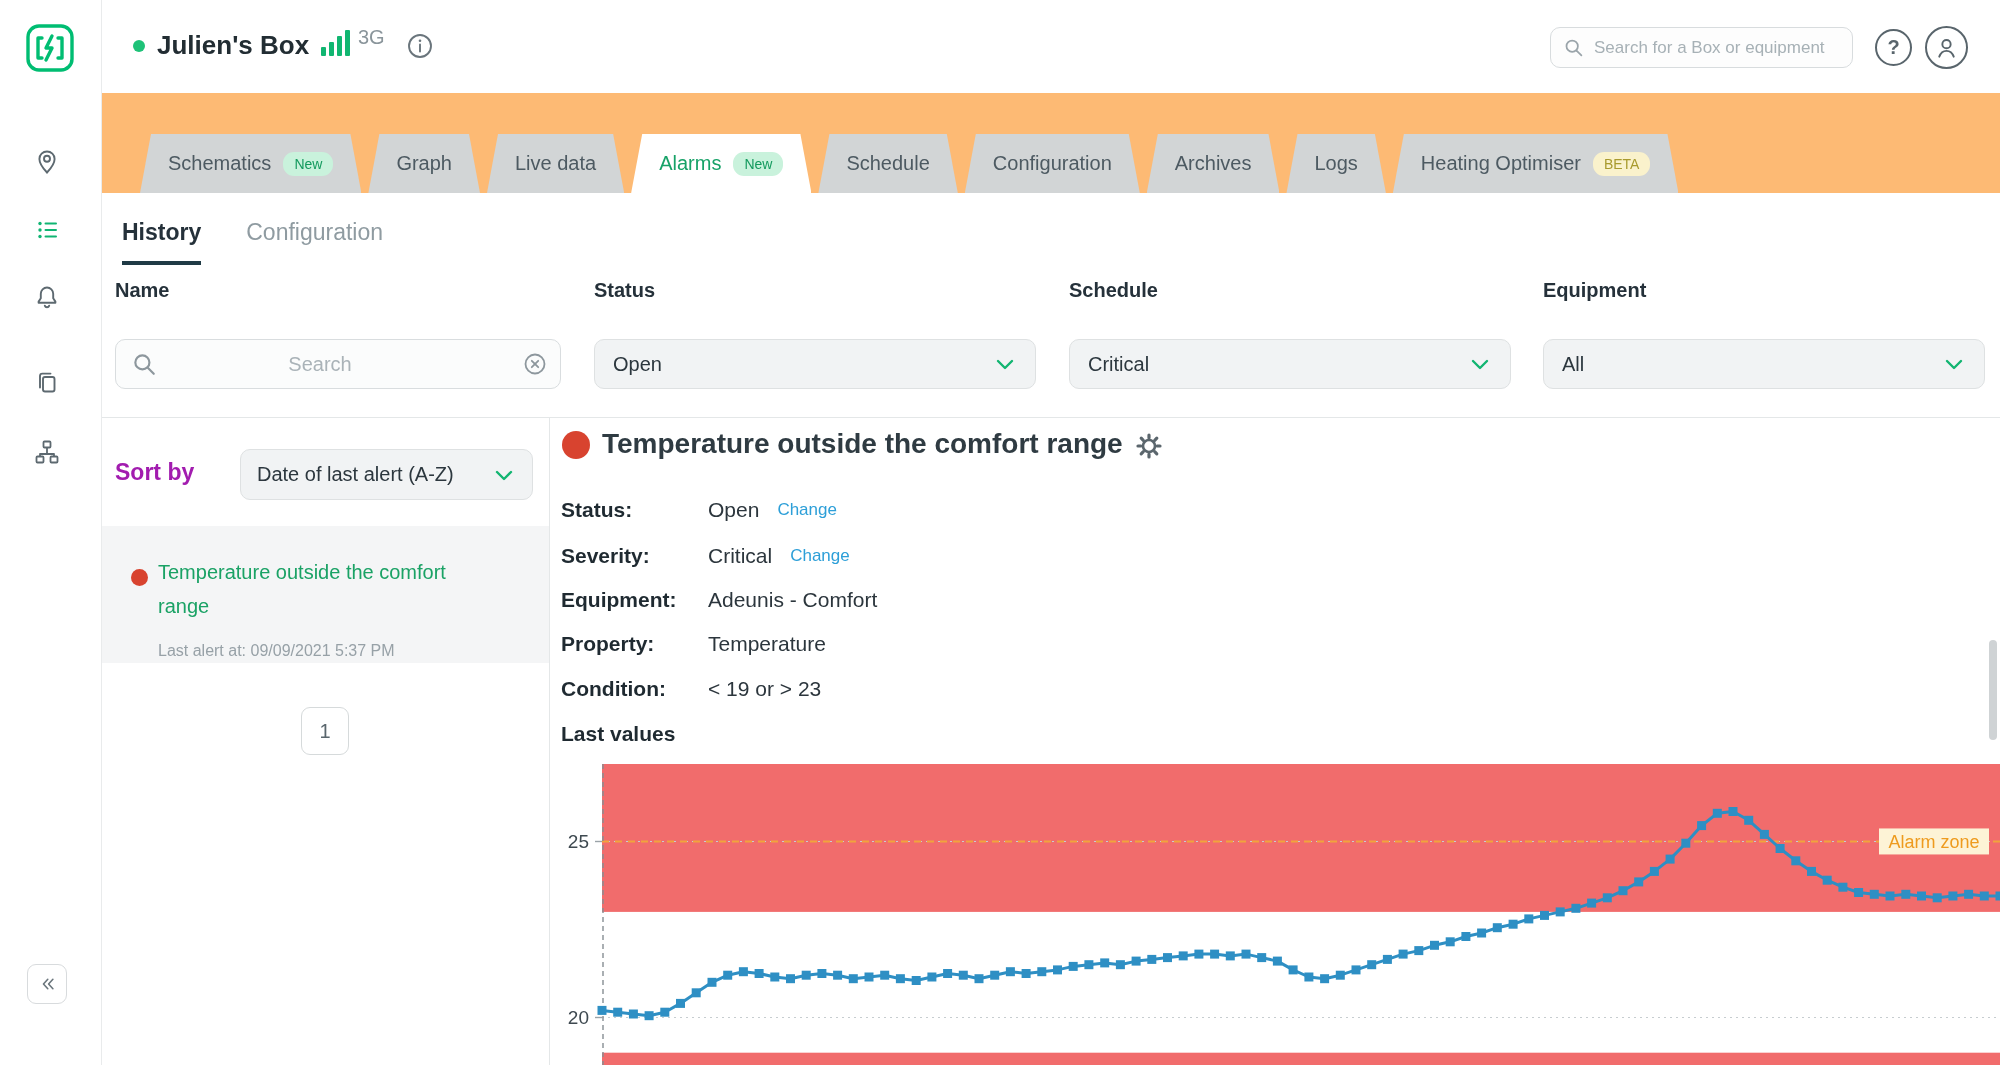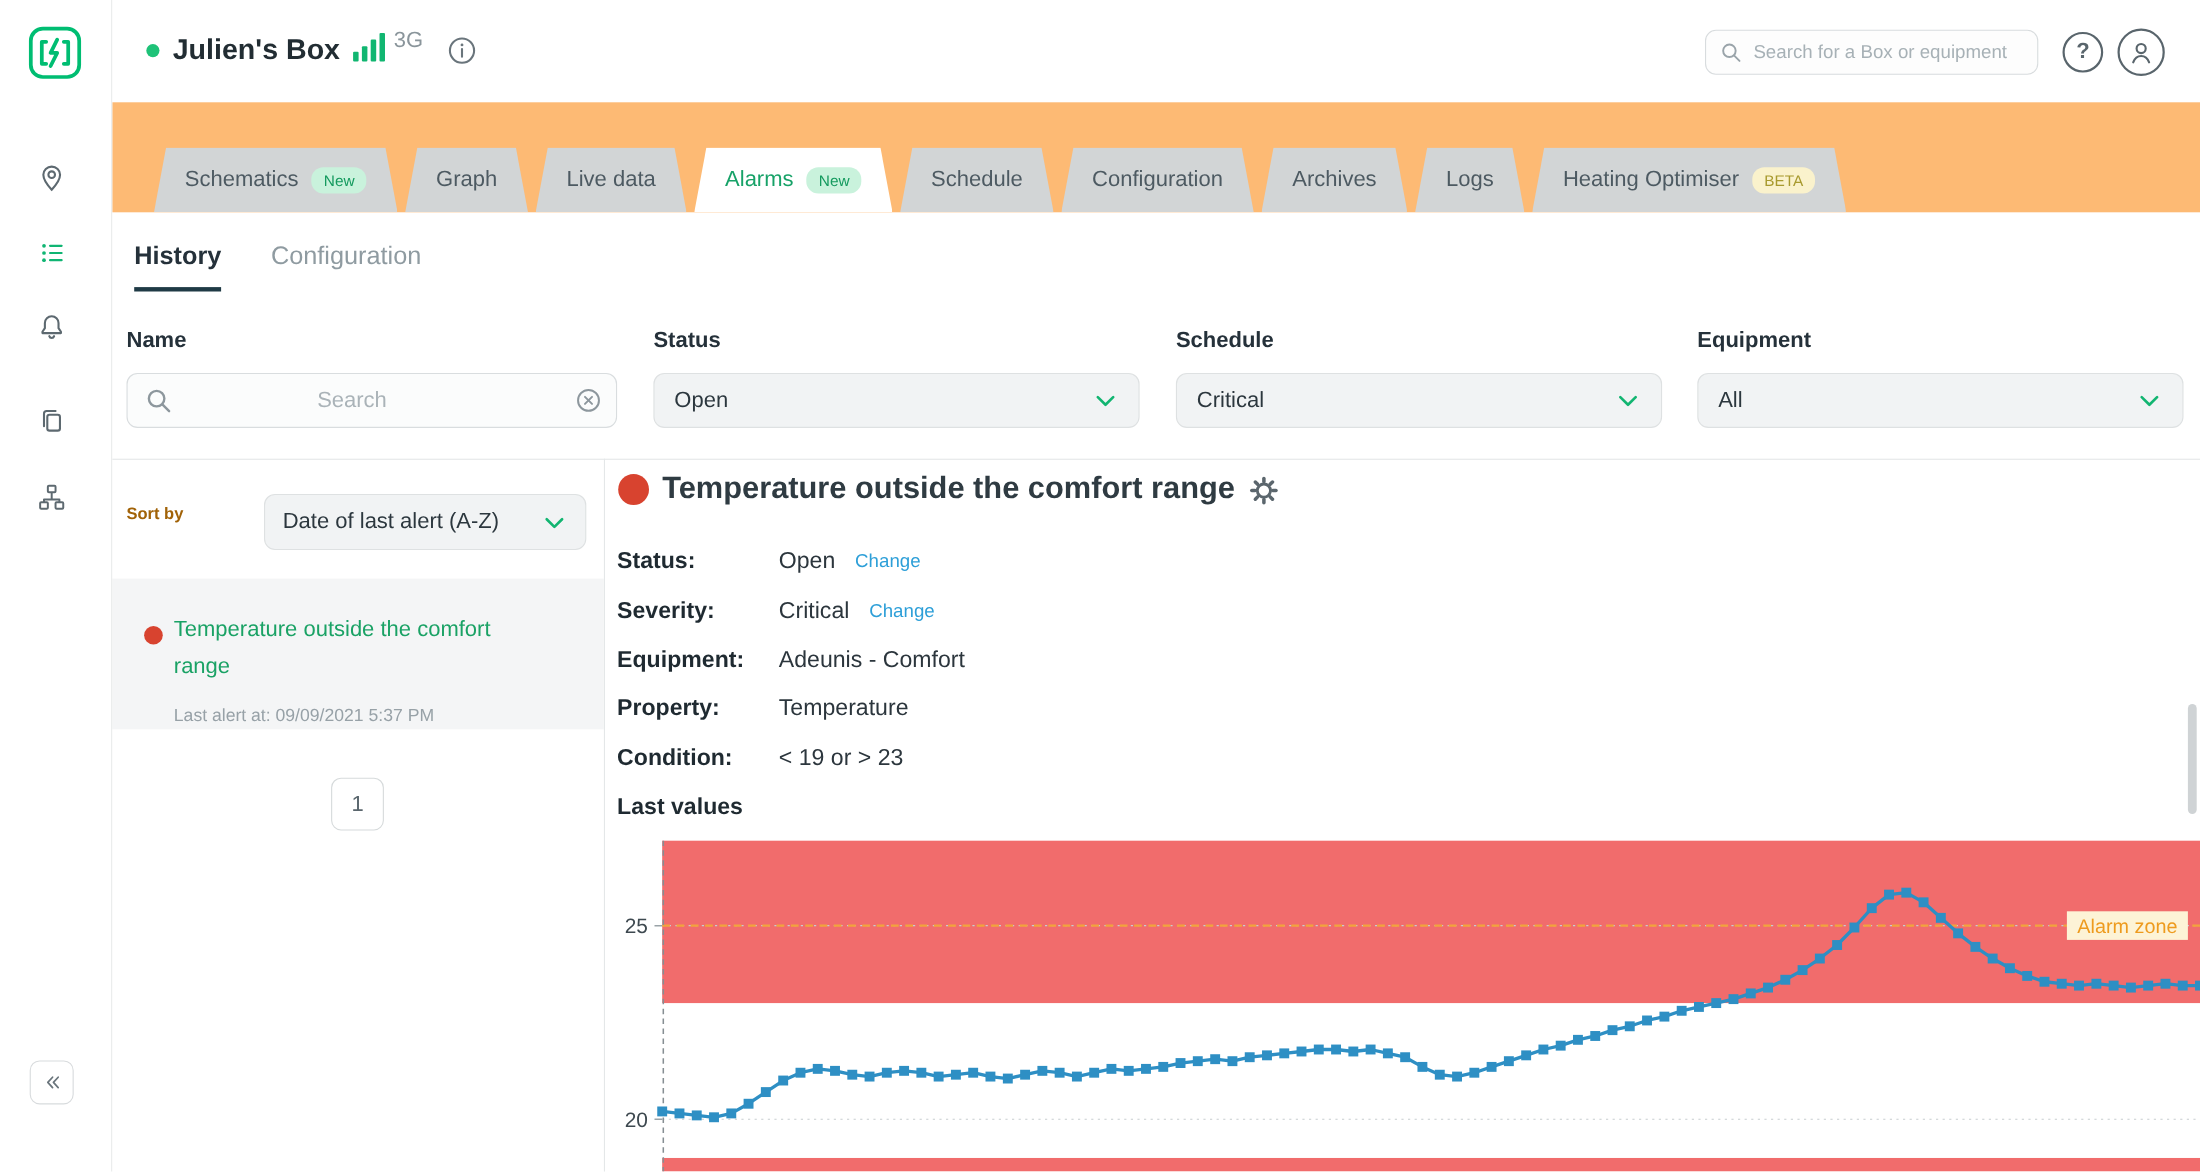--- a/index.html
+++ b/index.html
@@ -48,38 +48,38 @@
   .badge { font-size:14px; padding:4px 11px; border-radius:11px; white-space:nowrap; }
   .badge.new { background:#c9f2dc; color:#149a5e; }
   .badge.beta { background:#faf2cc; color:#a89a2e; }
 
   
   .subtabs { position:absolute; left:122px; top:219px; display:flex; gap:45px; }
   .subtab { font-size:23px; color:#8f9ba1; padding-bottom:15px; cursor:pointer; }
   .subtab.active { color:#25313a; font-weight:bold; border-bottom:4px solid #1f3a45; }
 
   
-  .flabel { position:absolute; top:298px; font-size:20px; font-weight:bold; color:#25313a; }
+  .flabel { position:absolute; top:279px; font-size:20px; font-weight:bold; color:#25313a; }
   .ffield { position:absolute; top:339px; height:50px; border-radius:10px; }
   .search-field { border:1px solid #d9dddf; background:#fbfcfc; display:flex; align-items:center; }
   .search-field svg { margin-left:15px; color:#8d979d; flex:0 0 auto; }
   .search-field input { border:0; outline:0; background:transparent; margin-left:13px; width:300px;
     font-size:20px; color:#44505a; font-family:"Liberation Sans", sans-serif;text-align:center; }
   .search-field input::placeholder { color:#aab3b8; }
   .clear-btn { margin-left:auto; margin-right:13px; color:#bcc4c8; cursor:pointer; display:flex; }
   .select { border:1px solid #dee1e2; background:#f1f3f4; display:flex; align-items:center;
     padding:0 18px; font-size:20px; color:#2c373e; cursor:pointer; }
   .select .chev { margin-left:auto; color:#12b571; display:flex; }
   .select .val { white-space:nowrap; overflow:hidden; }
 
   .hdiv { position:absolute; left:102px; top:417px; width:1898px; height:1px; background:#e4e7e8; }
   .vdiv { position:absolute; left:549px; top:417px; width:1px; height:648px; background:#e4e7e8; }
 
   
-  .sort-label { position:absolute; left:115px; top:459px; font-size:15px; font-weight:bold; color:#a16207; }
+  .sort-label { position:absolute; left:115px; top:459px; font-size:23px; font-weight:bold; color:#a21caf; }
   .sort-select { position:absolute; left:240px; top:449px; width:293px; height:51px; border-radius:10px;
     border:1px solid #dee1e2; background:#f1f3f4; display:flex; align-items:center; padding:0 16px;
     font-size:20px; color:#2c373e; cursor:pointer; }
   .sort-select .val { max-width:205px; white-space:nowrap; overflow:hidden; }
   .alarm-item { position:absolute; left:102px; top:526px; width:447px; height:137px;
     background:#f4f5f6; cursor:pointer; }
   .alarm-item .dot { position:absolute; left:29px; top:43px; width:17px; height:17px;
     border-radius:50%; background:#d8432f; }
   .alarm-item .title { position:absolute; left:56px; top:29px; width:310px;
     font-size:20px; line-height:34px; color:#1aa265; }

